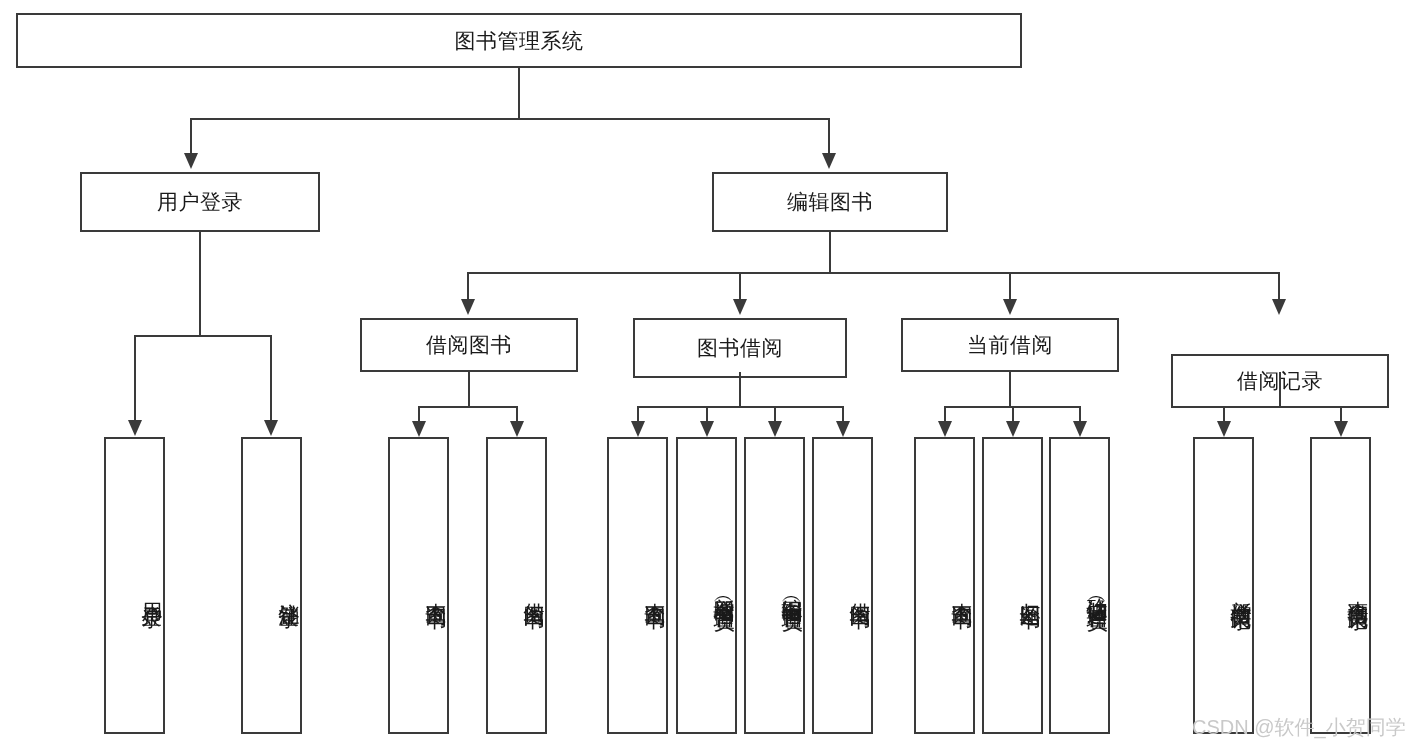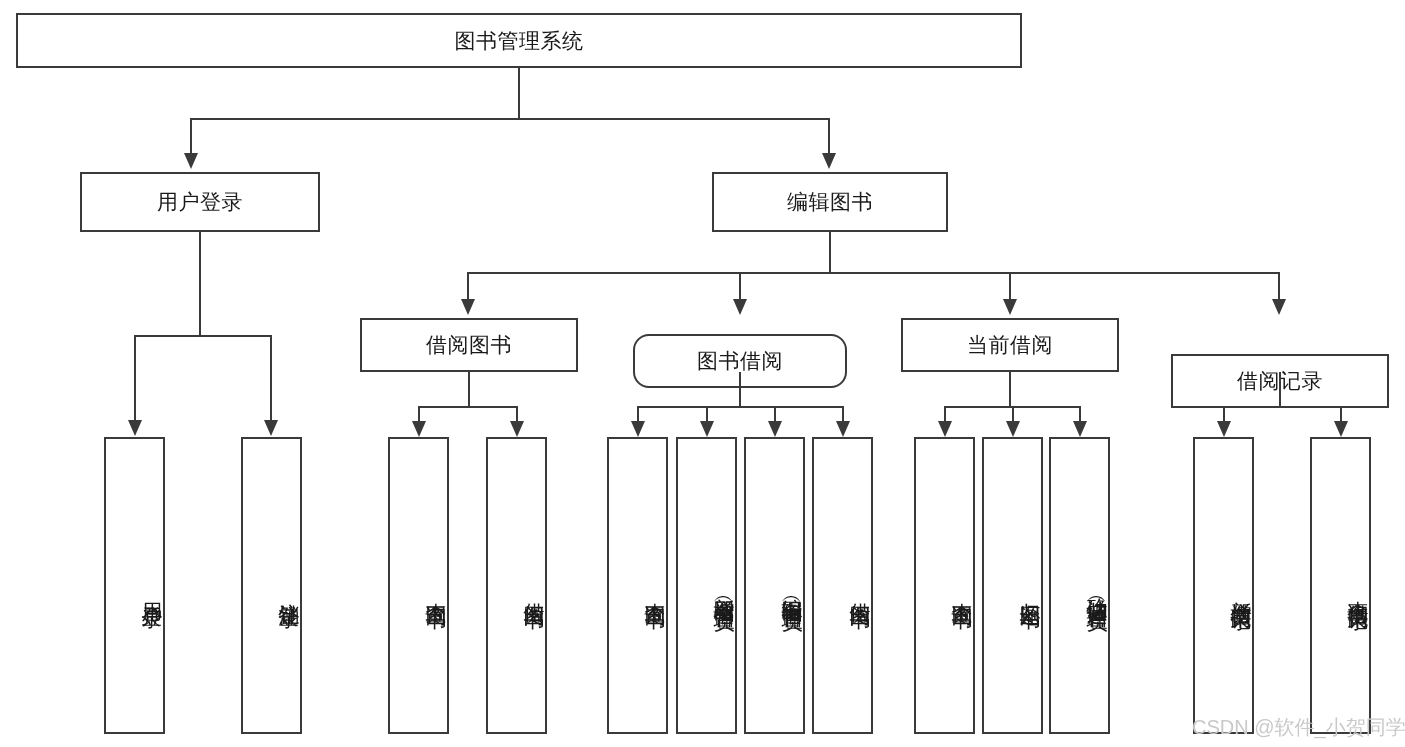--- a/index.html
+++ b/index.html
@@ -102,21 +102,21 @@
   <div class="conn vline" style="left:739px; top:272px; width:2px; height:28px;"></div>
   <div class="arrow" style="left:733px; top:299px;"></div>
   <div class="conn vline" style="left:1009px; top:272px; width:2px; height:28px;"></div>
   <div class="arrow" style="left:1003px; top:299px;"></div>
   <div class="conn vline" style="left:1278px; top:272px; width:2px; height:28px;"></div>
   <div class="arrow" style="left:1272px; top:299px;"></div>
 
   <div class="node horiz" style="left:360px; top:318px; width:218px; height:54px;">
     <span>借阅图书</span>
   </div>
-  <div class="node horiz" style="left:633px; top:334px; width:214px; height:54px;border-radius:16px;">
+  <div class="node horiz" style="left:633px; top:318px; width:214px; height:60px;">
     <span>图书借阅</span>
   </div>
   <div class="node horiz" style="left:901px; top:318px; width:218px; height:54px;">
     <span>当前借阅</span>
   </div>
   <div class="node horiz" style="left:1171px; top:318px; width:218px; height:54px;margin-top:36px;">
     <span>借阅记录</span>
   </div>
 
   <div class="conn vline" style="left:468px; top:372px; width:2px; height:34px;"></div>

